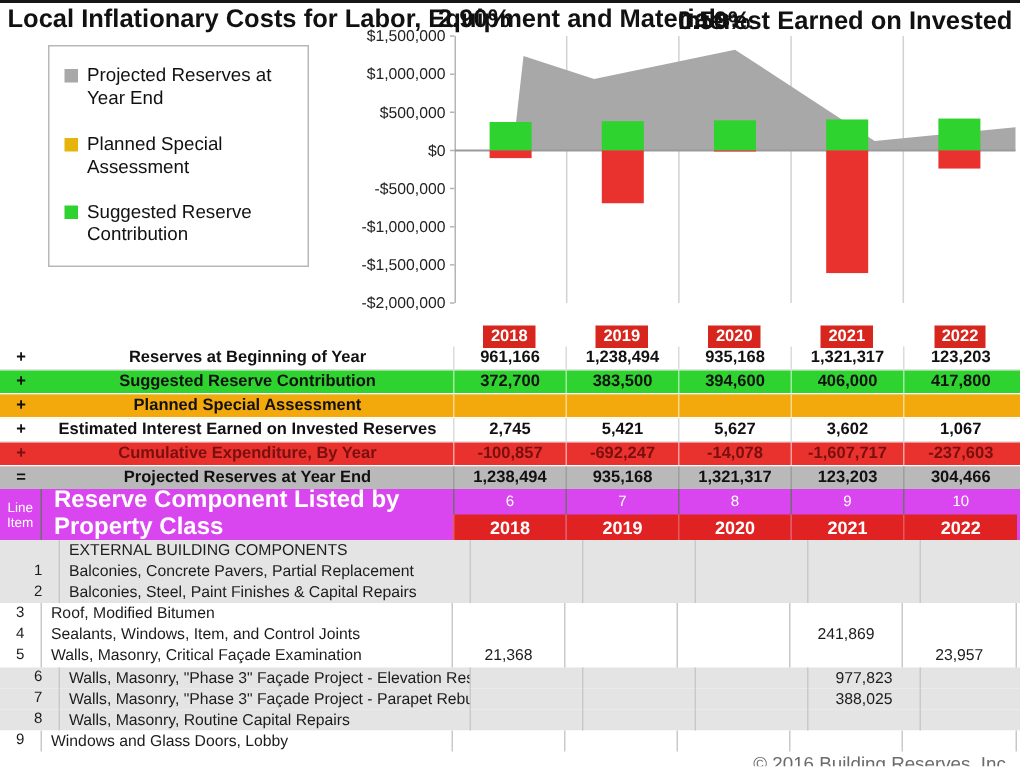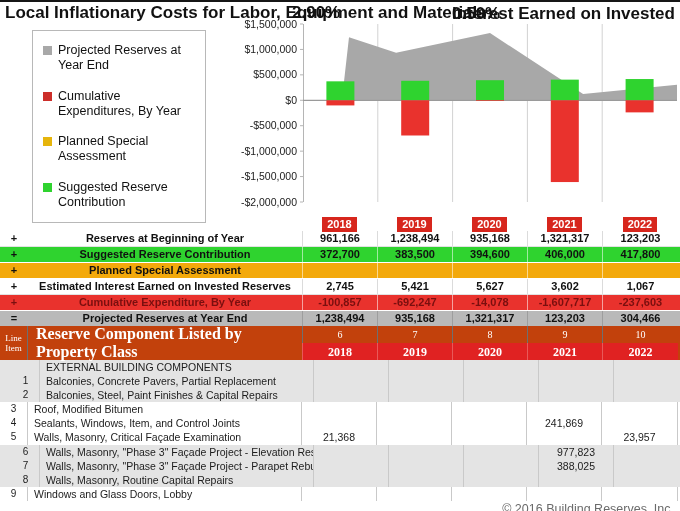--- a/index.html
+++ b/index.html
@@ -33,21 +33,21 @@
   .t1-row>div{overflow:hidden;white-space:nowrap;}
   .t1-row .vcell{border-left:1px solid rgba(0,0,0,.14);}
   .t1-row.green,.t1-row.amber,.t1-row.red{border-bottom:1px solid #fff;}
   .t1-row.green .vcell,.t1-row.amber .vcell,.t1-row.red .vcell{border-left:1px solid rgba(255,255,255,.55);}
   .t1-row.plain{background:#fff;border-bottom:1px solid #e2e2e2;}
   .t1-row.green{background:#2fd32f;}
   .t1-row.amber{background:#f3a90b;}
   .t1-row.red{background:#e9322d;color:#7a0f0f;}
   .t1-row.grayrow{background:#b9b9b9;}
   
-  .t2-header{grid-template-rows:17px 17px;background:#c2410c;color:#fff;font-family:Liberation Serif, serif;}
+  .t2-header{grid-template-rows:17px 17px;background:#d946ef;color:#fff;}
   .lineitem-cell{grid-row:1/3;display:flex;align-items:center;justify-content:center;
                  text-align:center;font-size:9px;line-height:1.15;border-right:1px solid #6f6f6f;}
   .title-cell{grid-row:1/3;display:flex;align-items:center;font-weight:bold;font-size:16px;
               padding-left:8px;}
   .colnum-cell{font-size:10px;text-align:center;line-height:17px;border-left:1px solid #6f6f6f;}
   .t2year-cell{background:#e02222;font-weight:bold;font-size:12px;text-align:center;
                line-height:18px;border-left:1px solid rgba(255,255,255,.25);}
   
   .t2-row{height:14.1px;line-height:14px;font-size:10.5px;color:#1c1c1c;}
   .t2-row>div{overflow:hidden;white-space:nowrap;}
@@ -72,24 +72,20 @@
         <span>Interest Earned on Invested Reserves:</span> 
         <span>0.50%</span>
       </span>
   </div>
 
   <div class="chart-section">
     <div class="legend" id="legendBox">
         <div class="legend-item">
           <div class="swatch" style="background: rgb(168, 168, 168);"></div>
           <div>Projected Reserves at Year End</div>
-        </div>
-        <div class="legend-item">
-          <div class="swatch" style="background: rgb(204, 46, 42);"></div>
-          <div>Cumulative Expenditures, By Year</div>
         </div>
         <div class="legend-item">
           <div class="swatch" style="background: rgb(230, 181, 12);"></div>
           <div>Planned Special Assessment</div>
         </div>
         <div class="legend-item">
           <div class="swatch" style="background: rgb(47, 211, 47);"></div>
           <div>Suggested Reserve Contribution</div>
         </div>
       </div>

